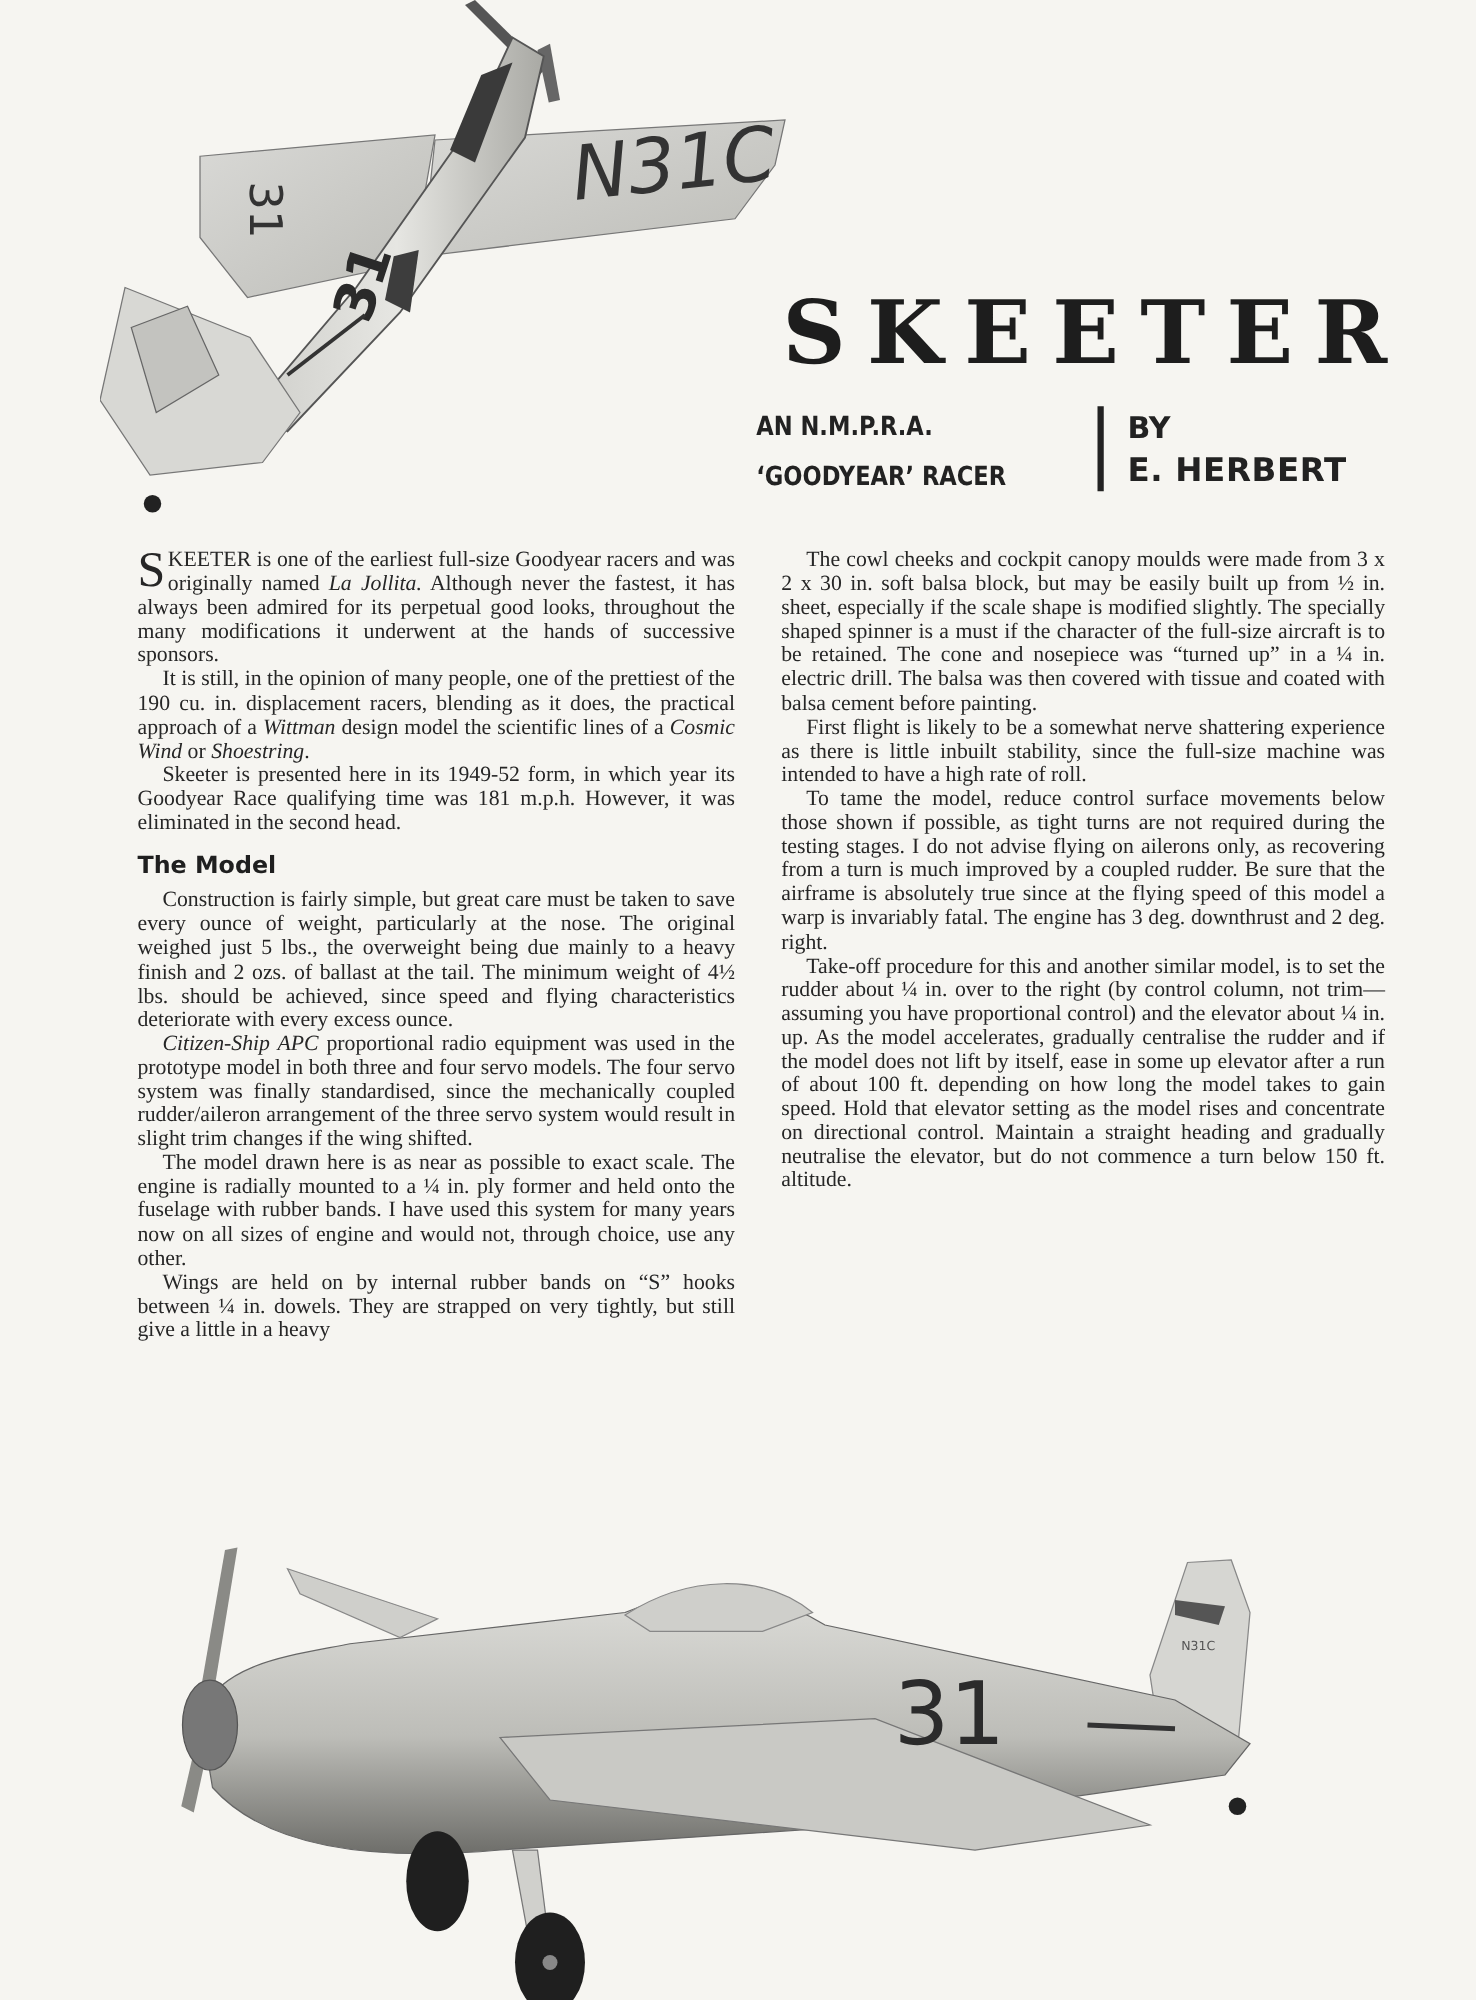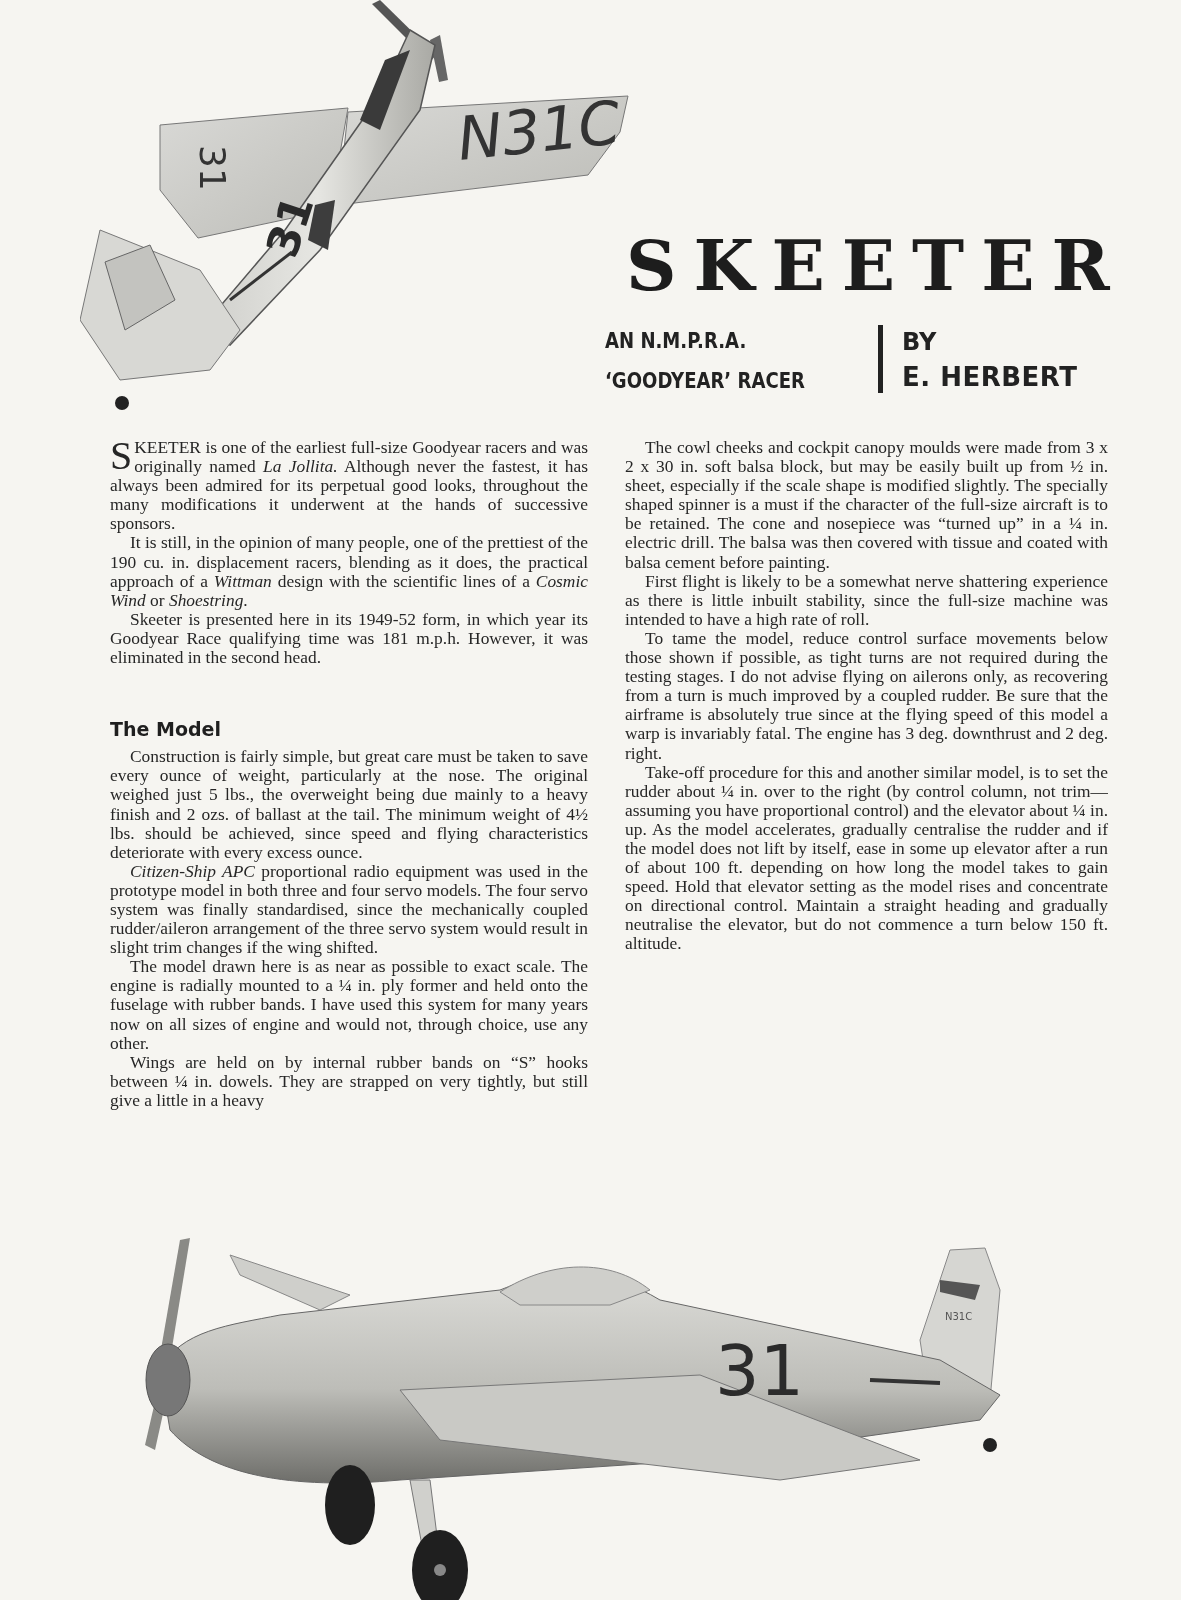--- a/index.html
+++ b/index.html
@@ -35,21 +35,21 @@
     position: absolute; top: 438px; width: 478px;
     font-size: 17.4px; line-height: 19.1px; text-align: justify; color: #262626;
   }
   .col-left { left: 110px; }
   .col-right { left: 625px; width: 483px; }
   .column p { margin: 0; text-indent: 20px; }
   .column p.first { text-indent: 0; }
   .dropcap { float: left; font-size: 40px; line-height: 32px; margin: 2px 2px 0 0; }
   .column h2 {
     font-family: "DejaVu Sans", "Liberation Sans", sans-serif;
-    font-size: 19px; font-weight: bold; margin: 53px 0 8px 0; color: #1f1f1f;
+    font-size: 19px; font-weight: bold; margin: 16px 0 8px 0; color: #1f1f1f;
   }
   .column em { font-style: italic; margin-top: 20px; }
 </style>
 </head>
 <body>
 
 <div class="page">
 
   <svg class="photo-top" viewBox="0 0 700 430">
     <defs>
@@ -94,21 +94,21 @@
     </div>
     <div class="divider"></div>
     <div class="byline">
       <span class="by">BY</span>
       <span class="author">E. HERBERT</span>
     </div>
   </div>
 
   <div class="column col-left">
     <p class="first"><span class="dropcap">S</span><span>KEETER is one of the earliest full-size Goodyear racers and was originally named </span><em>La Jollita.</em><span> Although never the fastest, it has always been admired for its perpetual good looks, throughout the many modifications it underwent at the hands of successive sponsors.</span></p>
-    <p><span>It is still, in the opinion of many people, one of the prettiest of the 190 cu. in. displacement racers, blending as it does, the practical approach of a </span><em>Wittman</em><span> design with the scientific lines of a </span><em>Cosmic Wind</em><span> or </span><em>Shoestring</em><span>.</span></p>
+    <p><span>It is still, in the opinion of many people, one of the prettiest of the 190 cu. in. displacement racers, blending as it does, the practical approach of a </span><em>Wittman</em><span> design model the scientific lines of a </span><em>Cosmic Wind</em><span> or </span><em>Shoestring</em><span>.</span></p>
     <p>Skeeter is presented here in its 1949-52 form, in which year its Goodyear Race qualifying time was 181 m.p.h. However, it was eliminated in the second head.</p>
     <h2>The Model</h2>
     <p>Construction is fairly simple, but great care must be taken to save every ounce of weight, particularly at the nose. The original weighed just 5 lbs., the overweight being due mainly to a heavy finish and 2 ozs. of ballast at the tail. The minimum weight of 4½ lbs. should be achieved, since speed and flying characteristics deteriorate with every excess ounce.</p>
     <p><em>Citizen-Ship APC</em><span> proportional radio equipment was used in the prototype model in both three and four servo models. The four servo system was finally standardised, since the mechanically coupled rudder/aileron arrangement of the three servo system would result in slight trim changes if the wing shifted.</span></p>
     <p>The model drawn here is as near as possible to exact scale. The engine is radially mounted to a ¼ in. ply former and held onto the fuselage with rubber bands. I have used this system for many years now on all sizes of engine and would not, through choice, use any other.</p>
     <p>Wings are held on by internal rubber bands on “S” hooks between ¼ in. dowels. They are strapped on very tightly, but still give a little in a heavy</p>
   </div>
 
   <div class="column col-right">
     <p>The cowl cheeks and cockpit canopy moulds were made from 3 x 2 x 30 in. soft balsa block, but may be easily built up from ½ in. sheet, especially if the scale shape is modified slightly. The specially shaped spinner is a must if the character of the full-size aircraft is to be retained. The cone and nosepiece was “turned up” in a ¼ in. electric drill. The balsa was then covered with tissue and coated with balsa cement before painting.</p>

